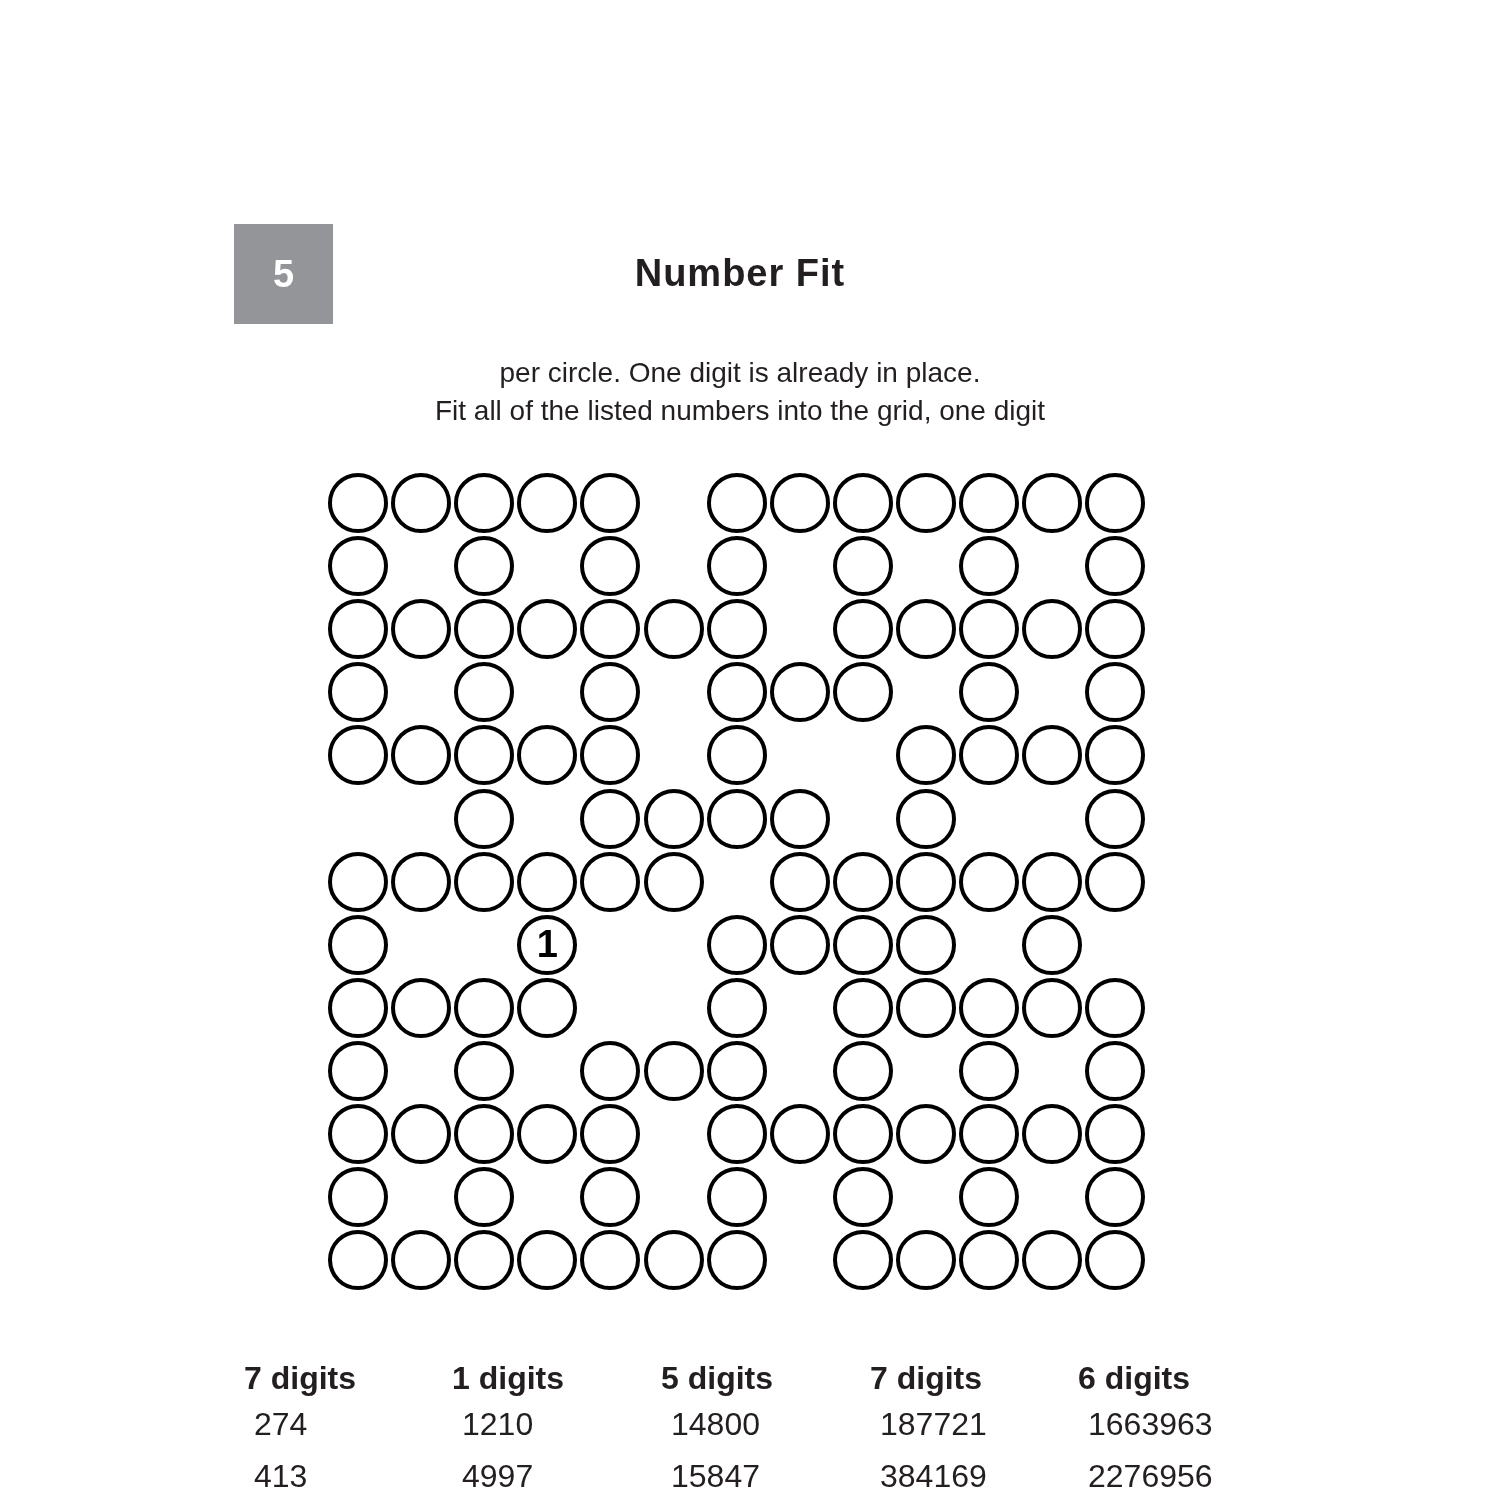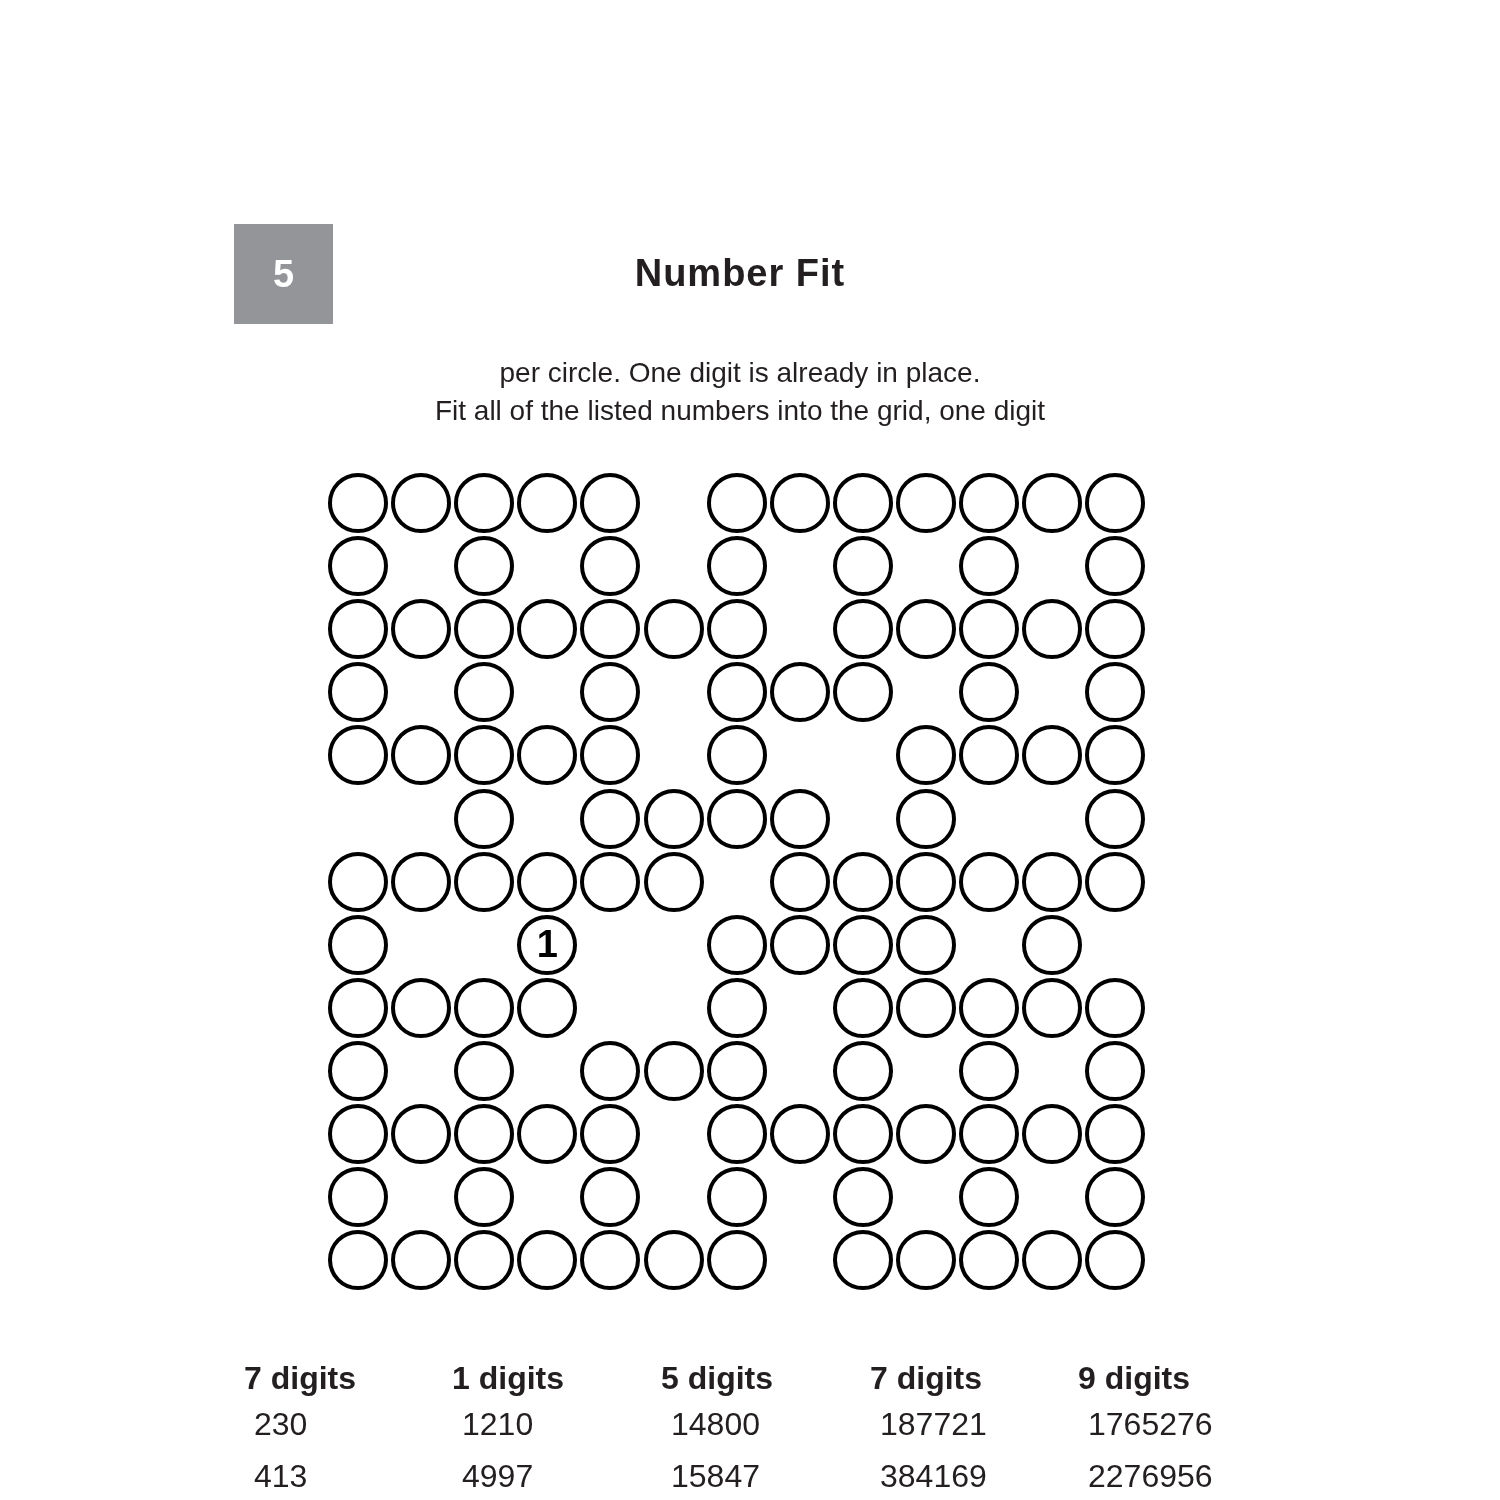--- a/index.html
+++ b/index.html
@@ -150,36 +150,36 @@
     <div class="cell" style="left: 504.8px; top: 757.2px;"></div>
     <div class="cell" style="left: 567.9px; top: 757.2px;"></div>
     <div class="cell" style="left: 631px; top: 757.2px;"></div>
     <div class="cell" style="left: 694.1px; top: 757.2px;"></div>
     <div class="cell" style="left: 757.2px; top: 757.2px;"></div>
   </div>
 
 <div class="lists">
   <div class="col" style="left:0px">
     <h3>7 digits</h3>
-    <div class="num">230</div>
+    <div class="num">274</div>
     <div class="num">413</div>
   </div>
   <div class="col" style="left:208px">
     <h3>1 digits</h3>
     <div class="num">1210</div>
     <div class="num">4997</div>
   </div>
   <div class="col" style="left:417px">
     <h3>5 digits</h3>
     <div class="num">14800</div>
     <div class="num">15847</div>
   </div>
   <div class="col" style="left:626px">
     <h3>7 digits</h3>
     <div class="num">187721</div>
     <div class="num">384169</div>
   </div>
   <div class="col" style="left:834px">
-    <h3>9 digits</h3>
-    <div class="num">1765276</div>
+    <h3>6 digits</h3>
+    <div class="num">1663963</div>
     <div class="num">2276956</div>
   </div>
 </div>
 
 </body></html>

